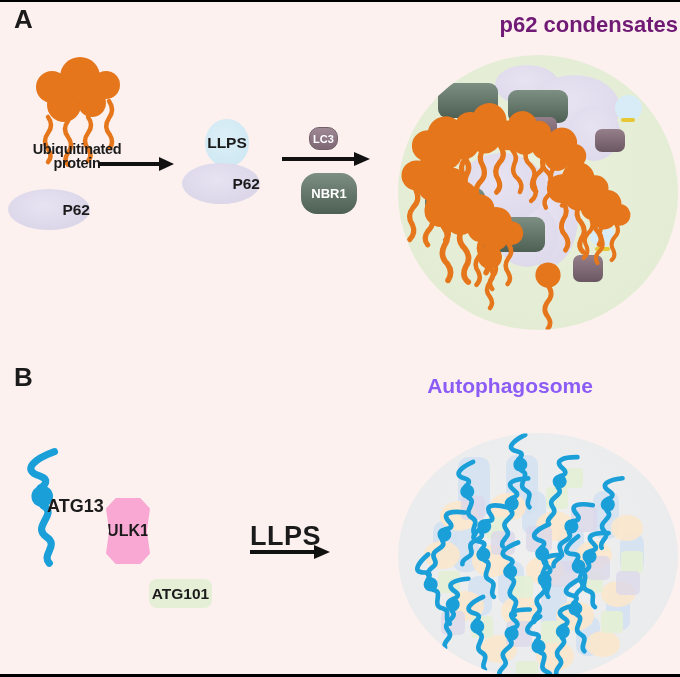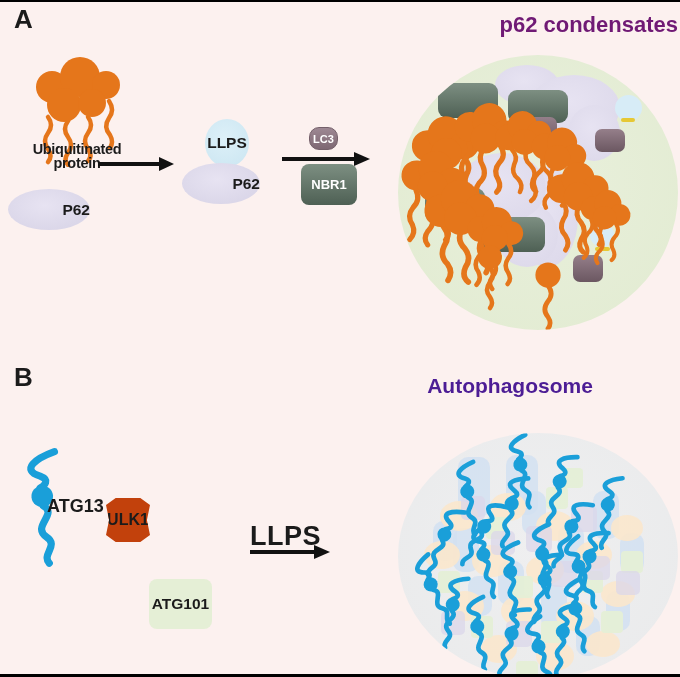--- a/index.html
+++ b/index.html
@@ -26,40 +26,40 @@
     background:radial-gradient(ellipse at 45% 40%, #e7e3f2 0%, #dbd7e9 70%);}
   .p62left{left:8px;top:189px;width:82px;height:41px;}
   .optncircle{left:205px;top:119px;width:44px;height:48px;border-radius:50%;
     background:radial-gradient(circle at 45% 40%, #ddf0f8 0%, #cfe8f3 75%);}
   .optnlabel{left:197px;top:134px;width:60px;text-align:center;font-weight:bold;font-size:15.5px;}
   .p62mid{left:182px;top:163px;width:78px;height:41px;}
   .badge{display:flex;align-items:center;justify-content:center;color:#fff;font-weight:bold;}
   .lc3{left:309px;top:127px;width:29px;height:23px;border-radius:10px;font-size:11px;
        background:linear-gradient(180deg,#9d8893 0%,#7e6873 100%);
        border:1px solid #74606a;box-sizing:border-box;}
-  .nbr1{left:301px;top:164px;width:56px;height:41px;border-radius:8px;font-size:13px;
+  .nbr1{left:301px;top:173px;width:56px;height:41px;border-radius:16px;font-size:13px;
         background:linear-gradient(180deg,#7d8f82 0%,#4e6054 100%);}
   .titleA{left:398px;top:12px;width:280px;text-align:right;
           font-size:22px;font-weight:bold;color:#701a75;}
   .cond{left:398px;top:55px;width:280px;height:275px;border-radius:50%;
         background:radial-gradient(circle at 50% 45%, #e9f0dc 0%, #e3ecd3 80%);overflow:hidden;}
   .atg13svg{left:18px;top:446px;}
   .atg13label{left:47px;top:496px;font-weight:bold;font-size:18px;}
-  .ulk1{left:106px;top:498px;width:44px;height:44px;background:#c2410c;
+  .ulk1{left:106px;top:498px;width:44px;height:66px;background:#f9a8d4;
         clip-path:polygon(22% 0,78% 0,100% 16%,93% 50%,100% 84%,78% 100%,22% 100%,0 84%,7% 50%,0 16%);
         display:flex;align-items:center;justify-content:center;}
   .ulk1 span{font-weight:bold;font-size:16px;white-space:nowrap;}
   .fip200{left:36px;top:577px;width:84px;height:42px;border-radius:50%;
           background:radial-gradient(ellipse at 50% 40%, #fdeed6 0%, #fae3c2 80%);}
-  .atg101{left:149px;top:579px;width:63px;height:50px;border-radius:8px;background:#e5efd6;
+  .atg101{left:149px;top:579px;width:63px;height:29px;border-radius:8px;background:#e5efd6;
           display:flex;align-items:center;justify-content:center;font-weight:bold;font-size:15.5px;}
   .llpslabel{left:250px;top:521px;font-size:27px;font-weight:bold;letter-spacing:0.5px;}
   .llpsarrow{left:247px;top:543px;}
   .titleB{left:400px;top:369px;width:220px;text-align:center;
-          font-size:21px;font-weight:bold;color:#4c1d95;line-height:34px;}
+          font-size:21px;font-weight:bold;color:#8b5cf6;line-height:34px;}
   .nuc{left:398px;top:433px;width:280px;height:246px;border-radius:50%;
        background:radial-gradient(circle at 50% 45%, #efeff0 0%, #eaebec 85%);overflow:hidden;}
 </style>
 </head>
 <body>
 
 <div class="canvas">
   <div class="frame-top"></div>
 
   <svg style="position:absolute;width:0;height:0" aria-hidden="true">

